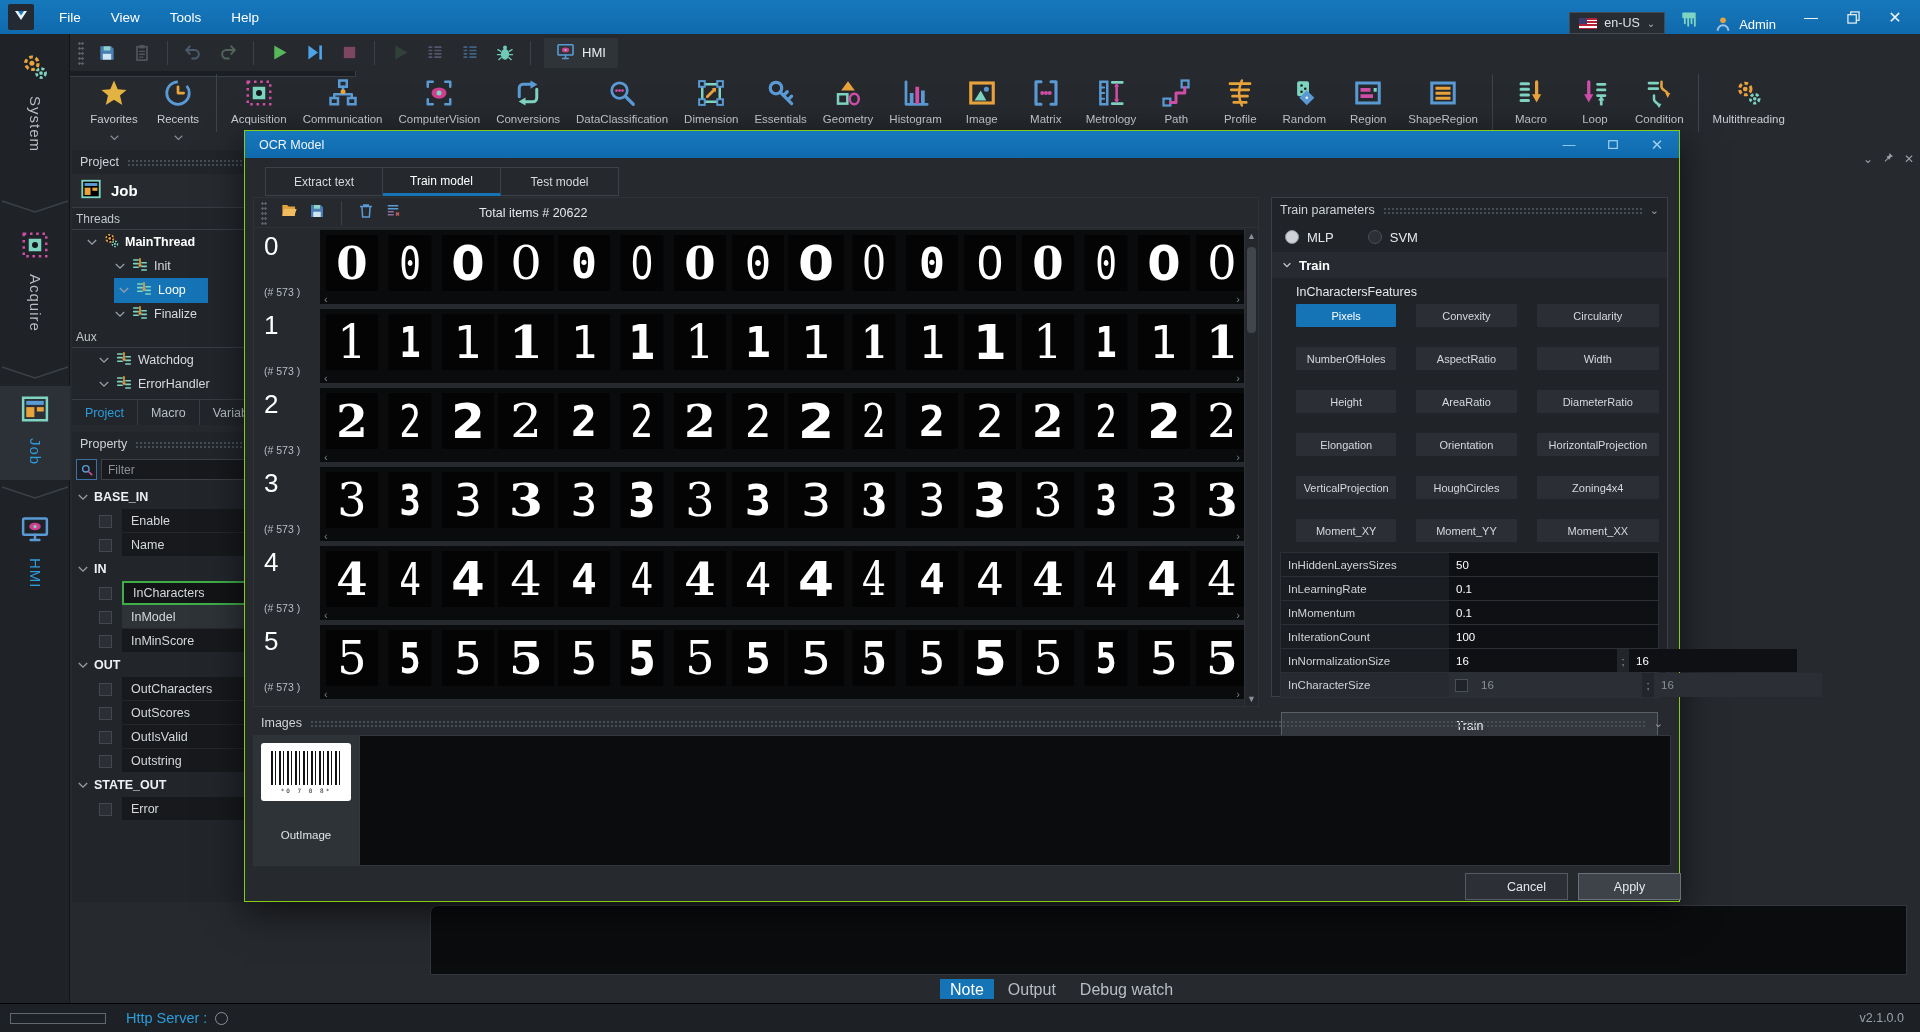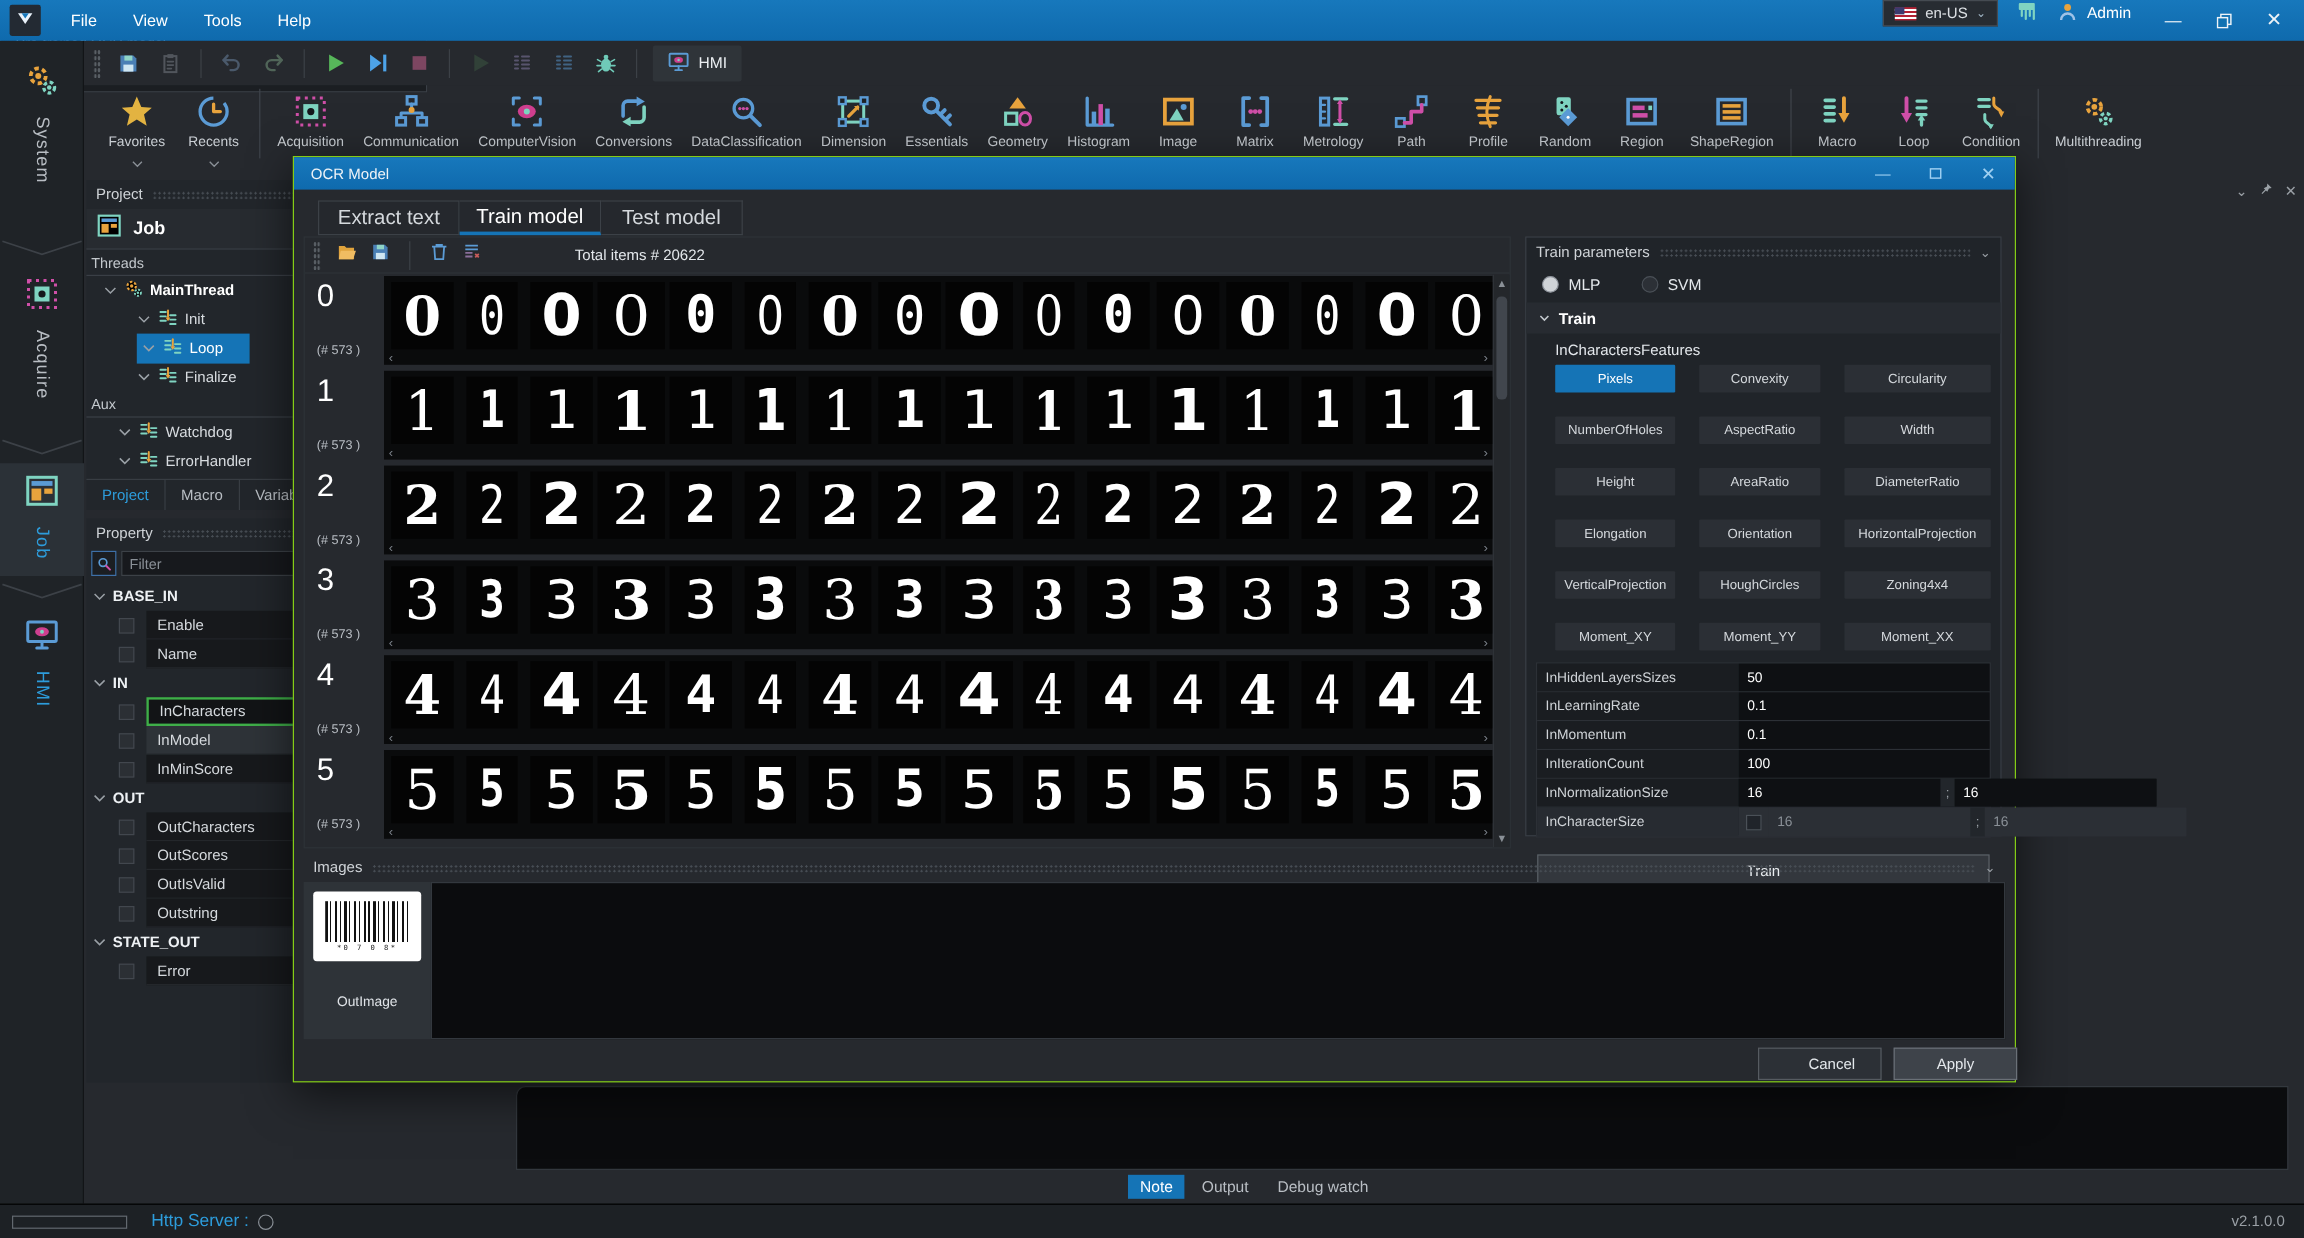--- a/index.html
+++ b/index.html
@@ -7,21 +7,21 @@
   body { font-family:"Liberation Sans", sans-serif; }
   .app { position:relative; width:1920px; height:1032px; background:#26292e; overflow:hidden; color:#d5d9dd; }
 
   
   .titlebar { position:absolute; left:0; top:0; width:1920px; height:34px;
     background:linear-gradient(#1778bc,#0f6aad); display:flex; align-items:center; color:#fff; z-index:40; }
   .logo { width:26px; height:26px; margin:0 10px 0 8px; background:#232a33; border-radius:2px;
     display:flex; align-items:center; justify-content:center; }
   .menus { display:flex; height:100%; }
   .menu-item { padding:0 15px; font-size:13.5px; display:flex; align-items:center; cursor:default; }
-  .tb-right { margin-left:auto; display:flex; align-items:flex-start; gap:14px; padding-right:4px; }
+  .tb-right { margin-left:auto; display:flex; align-items:flex-end; gap:14px; padding-right:4px; }
   .lang-box { display:flex; align-items:center; gap:7px; background:#272c32; border:1px solid #454b52;
     padding:3px 9px; font-size:12.5px; color:#dce0e4; }
   .flag { position:relative; width:18px; height:11px;
     background:repeating-linear-gradient(#b22234 0 1.6px,#fff 1.6px 3.2px); }
   .flag::after { content:""; position:absolute; left:0; top:0; width:8px; height:6px; background:#3c3b6e; }
   .winbtns { display:flex; }
   .winbtn { width:42px; height:34px; display:flex; align-items:center; justify-content:center;
     font-size:14px; color:#eef3f7; }
   .admin { display:flex; align-items:center; gap:6px; font-size:13px; }
 
@@ -96,21 +96,21 @@
   .prow.green .plabel { border:2px solid #3fae49; background:#121416; }
 
   .desc-panel { left:66px; top:908px; width:356px; height:77px; background:#1b1e22;
     border:1px solid #3a3f46; padding:9px 12px; }
   .desc-title { font-size:12.5px; font-weight:bold; color:#eef1f4; margin-bottom:4px; }
   .desc-line { font-size:12px; color:#cfd3d7; line-height:1.45; }
 
   .bottom-black { position:absolute; left:430px; top:905px; width:1477px; height:70px; background:#0b0c0e;
     border:1px solid #33383e; border-radius:8px 0 0 0; }
   .bottom-tabs { position:absolute; left:940px; top:979px; height:20px; display:flex; gap:4px; }
-  .btab { padding:2px 10px; font-size:13px; color:#b9bec4; }
+  .btab { padding:2px 10px; font-size:16px; color:#b9bec4; }
   .btab.active { background:#1574b6; color:#fff; }
   .dock-strip { position:absolute; right:6px; top:152px; display:flex; gap:10px; align-items:center;
     color:#9aa0a6; font-size:12px; }
 
   
   .statusbar { position:absolute; left:0; bottom:0; width:1920px; height:29px; background:#1d2125;
     border-top:1px solid #000; display:flex; align-items:center; z-index:45; }
   .progress { width:96px; height:11px; border:1px solid #62686f; margin-left:10px; }
   .http-label { margin-left:20px; color:#2d9cdb; font-size:14.5px; }
   .http-circle { width:13px; height:13px; border:1.5px solid #8a9097; border-radius:50%; margin-left:8px; }
@@ -118,21 +118,21 @@
 
   
   .dialog { position:absolute; left:244px; top:130px; width:1436px; height:772px; background:#26292e;
     border:1px solid #84cc16; box-shadow:0 10px 36px rgba(0,0,0,.6); z-index:30; }
   .dlg-titlebar { height:27px; background:linear-gradient(#1778bc,#0f6aad); display:flex;
     align-items:center; padding-left:14px; color:#eef3f7; font-size:12.5px; }
   .dlg-ctrls { margin-left:auto; display:flex; height:100%; }
   .dlg-ctrl { width:44px; display:flex; align-items:center; justify-content:center; color:#9fd0f2; font-size:13px; }
   .dlg-tabs { display:flex; padding-left:20px; margin-top:9px; }
   .dlg-tab { width:118px; height:29px; display:flex; align-items:center; justify-content:center;
-    font-size:17px; color:#d5d9dd; background:#25282d; border:1px solid #3c4147; border-left:none; }
+    font-size:12px; color:#d5d9dd; background:#25282d; border:1px solid #3c4147; border-left:none; }
   .dlg-tab:first-child { border-left:1px solid #3c4147; }
   .dlg-tab.active { color:#fff; border-bottom:3px solid #1574b6; }
 
   .list-area { position:absolute; left:8px; top:66px; width:1006px; height:510px; border:1px solid #2e3237; }
   .list-toolbar { height:30px; display:flex; align-items:center; gap:9px; padding-left:7px;
     border-bottom:1px solid #2e3237; }
   .lt-label { margin-left:68px; font-size:12.5px; color:#e4e8ec; }
   .rows { position:absolute; left:0; top:31px; right:14px; bottom:0; overflow:hidden; }
   .drow { height:79px; display:flex; }
   .d-lblcol { width:66px; flex:none; display:flex; flex-direction:column; justify-content:space-between;

